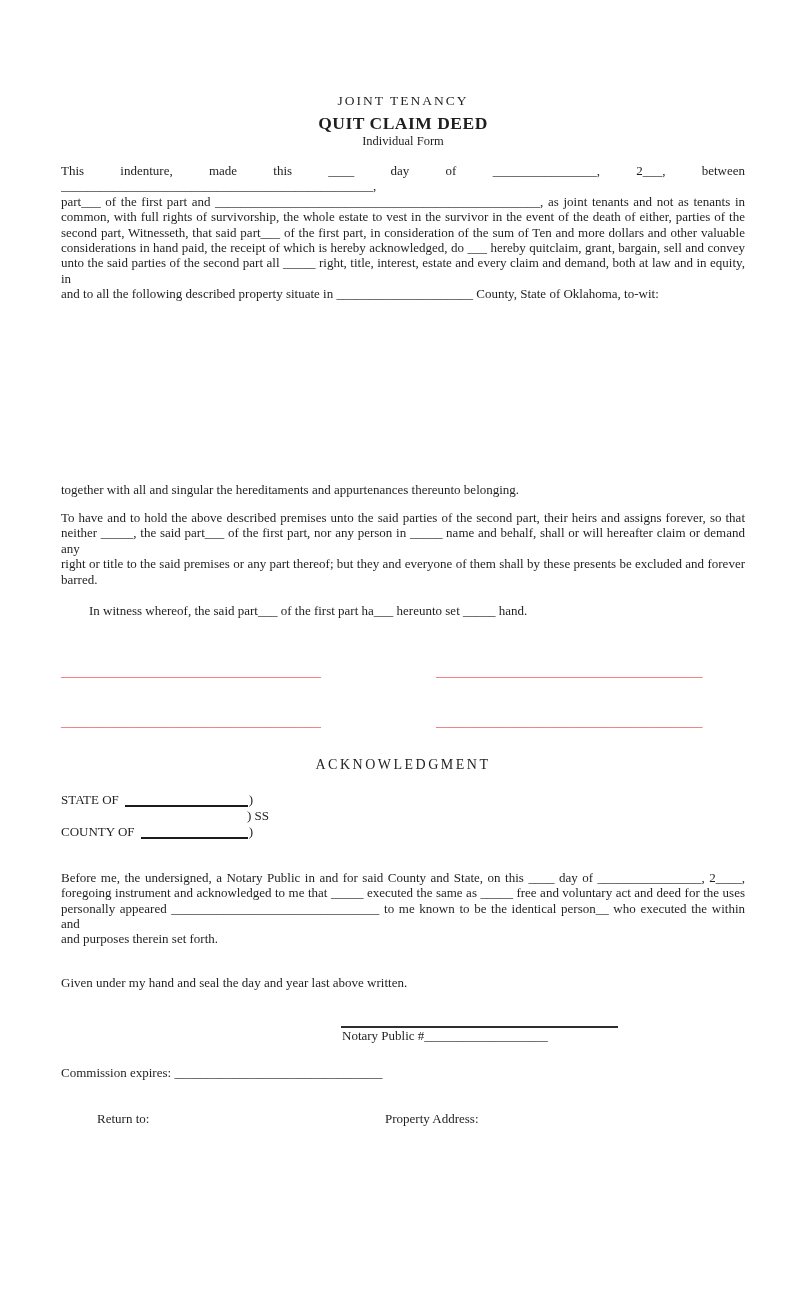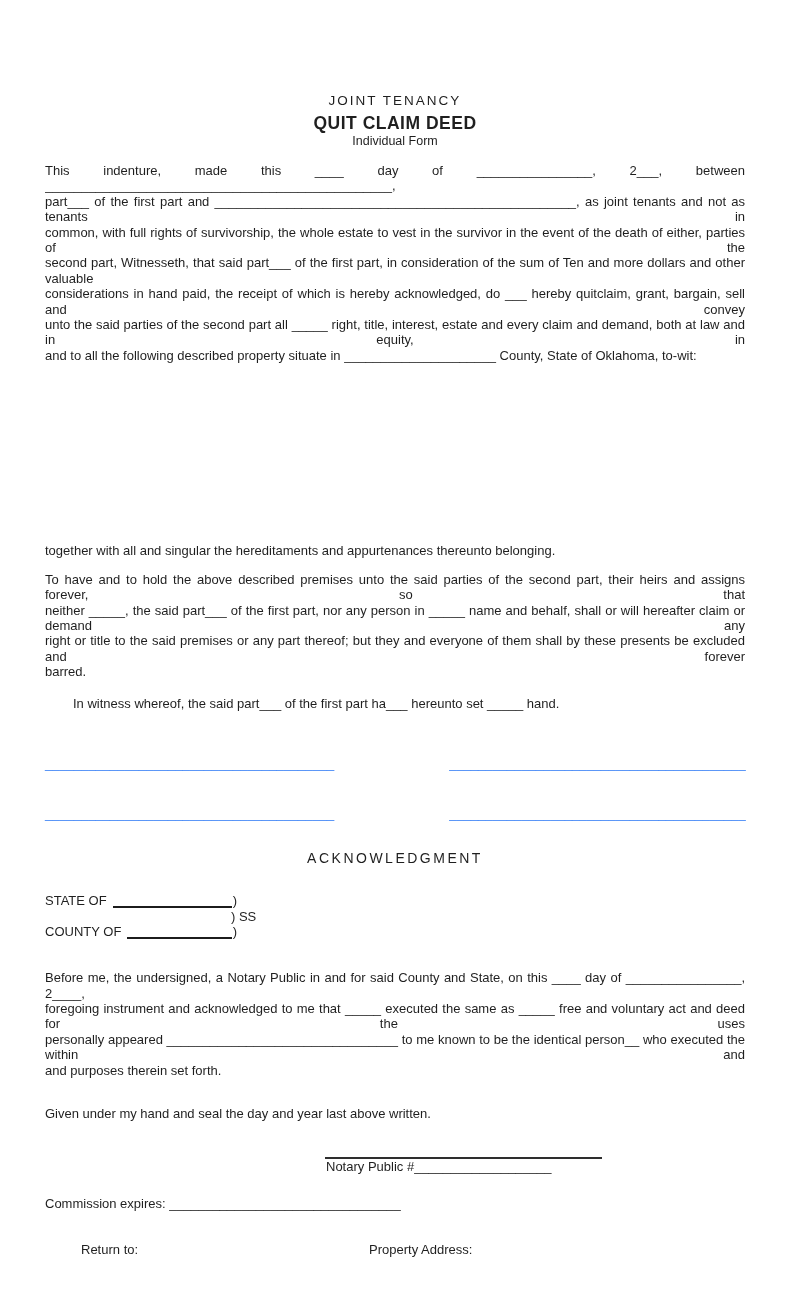--- a/index.html
+++ b/index.html
@@ -1,22 +1,22 @@
 <!DOCTYPE html>
 <html><head>
 <meta charset="utf-8">
 <style>
   html, body { margin: 0; padding: 0; background: #ffffff; }
   .page {
     width: 790px;
     height: 1301px;
     box-sizing: border-box;
-    padding: 92px 45px 0 45px;
+    padding: 92px 45px 0 61px;
     background: #ffffff;
-    font-family: Liberation Sans, sans-serif;
+    font-family: Liberation Serif, serif;
     color: #1f1f1f;
     position: relative;
     overflow: hidden;
   }
   .title1 {
     text-align: center;
     font-size: 13.5px;
     line-height: 18px;
     letter-spacing: 2px;
   }
@@ -37,34 +37,34 @@
   .tline { overflow: hidden; }
   .jfull { text-align: justify; text-align-last: justify; }
   .p1 { margin-top: 14px; }
   .together { margin-top: 180px; }
   .habendum { margin-top: 13px; }
   .witness { margin-top: 16px; margin-left: 28px; }
   .sig-row {
     display: flex;
     font-size: 13px;
     line-height: 15.4px;
-    color: #3b82f6;
+    color: #ef4444;
     white-space: nowrap;
   }
   .sig-row1 { margin-top: 45px; }
   .sig-row2 { margin-top: 35px; }
   .sig-right { margin-left: 115px; }
   .ack-title {
     margin-top: 27px;
     text-align: center;
     font-size: 14px;
     line-height: 18px;
     letter-spacing: 2.5px;
   }
-  .state-block { margin-top: 26px; font-size: 13px; line-height: 15.8px; }
+  .state-block { margin-top: 18px; font-size: 13px; line-height: 15.8px; }
   .state-row { display: flex; align-items: flex-end; width: 192px; }
   .state-fill {
     flex: 1;
     border-bottom: 2px solid #1c1c1c;
     margin: 0 1px 1px 6px;
     height: 11px;
   }
   .ss-row { margin-left: 186px; }
   .notary-para { margin-top: 30px; }
   .given { margin-top: 28px; }

